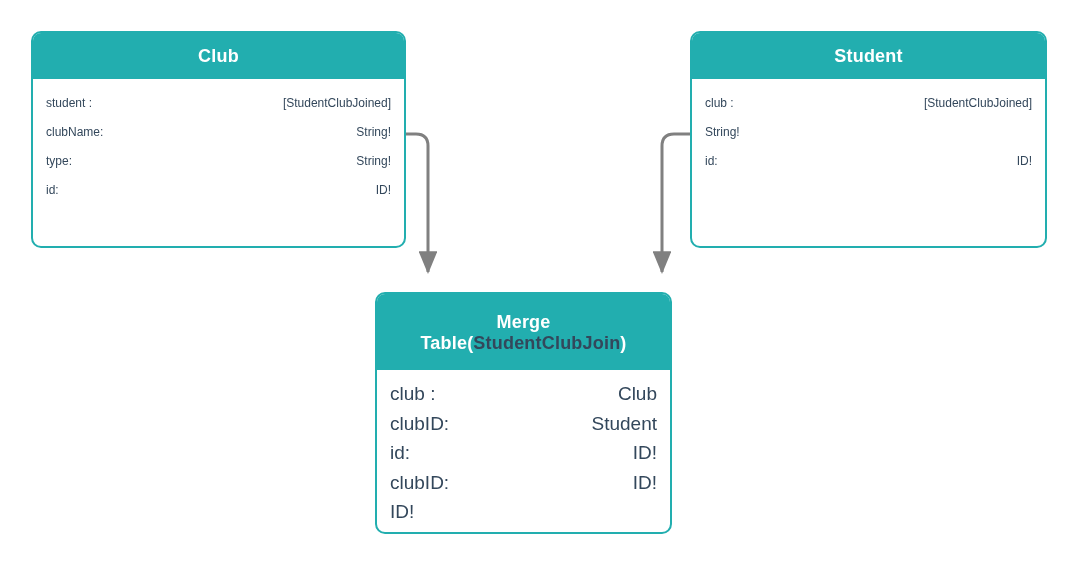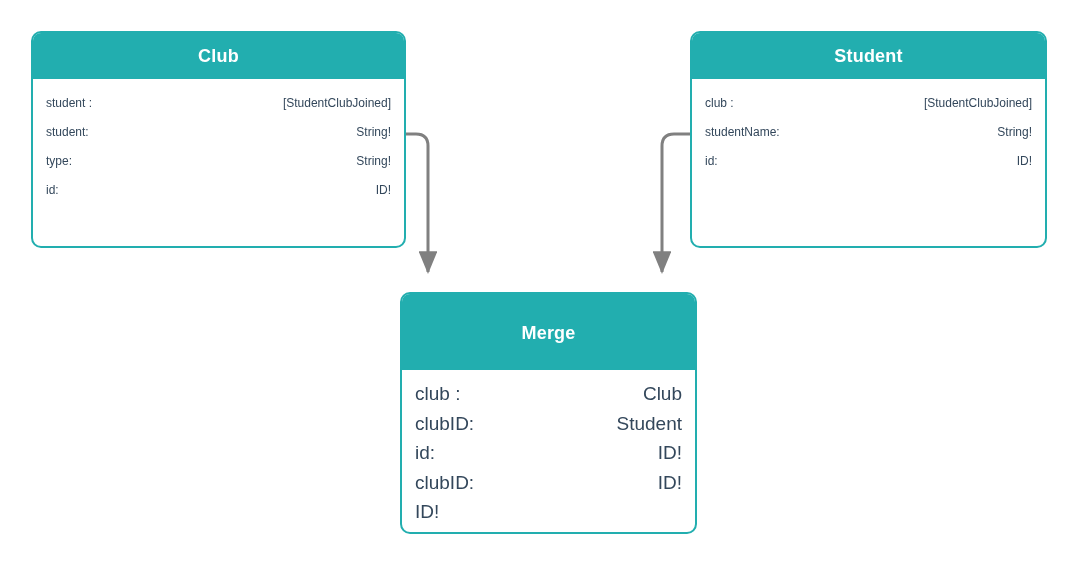--- a/index.html
+++ b/index.html
@@ -74,21 +74,21 @@
     white-space: nowrap;
   }
   .field-name { text-align: left; }
   .field-type { }
 
   
   #card-club      { left: 31px;  top: 31px;  width: 375px; height: 217px; }
   #card-club  .card-header { height: 46px; }
   #card-student   { left: 690px; top: 31px;  width: 357px; height: 217px; }
   #card-student .card-header { height: 46px; }
-  #card-merge     { left: 400px; top: 292px; width: 297px; height: 242px; }
+  #card-merge     { left: 375px; top: 292px; width: 297px; height: 242px; }
   #card-merge  .card-header { height: 76px; padding-top: 2px; }
   #card-merge  .field-row  { font-size: 19px; line-height: 29.5px; }
   #card-merge  .card-body  { padding-top: 9px; }
 </style>
 </head>
 <body>
 
 <div id="canvas">
 
   <svg id="connectors" viewBox="0 0 1080 568" width="1080" height="568" xmlns="http://www.w3.org/2000/svg">
@@ -106,21 +106,21 @@
   <div class="card" id="card-club">
     <div class="card-header">
       <span class="hdr-line">Club</span>
     </div>
     <div class="card-body">
       <div class="field-row">
         <span class="field-name">student :</span>
         <span class="field-type">[StudentClubJoined]</span>
       </div>
       <div class="field-row">
-        <span class="field-name">student:</span>
+        <span class="field-name">clubName:</span>
         <span class="field-type">String!</span>
       </div>
       <div class="field-row">
         <span class="field-name">type:</span>
         <span class="field-type">String!</span>
       </div>
       <div class="field-row">
         <span class="field-name">id:</span>
         <span class="field-type">ID!</span>
       </div>
@@ -130,33 +130,33 @@
   <div class="card" id="card-student">
     <div class="card-header">
       <span class="hdr-line">Student</span>
     </div>
     <div class="card-body">
       <div class="field-row">
         <span class="field-name">club :</span>
         <span class="field-type">[StudentClubJoined]</span>
       </div>
       <div class="field-row">
-        <span class="field-name">studentName:</span>
         <span class="field-type">String!</span>
       </div>
       <div class="field-row">
         <span class="field-name">id:</span>
         <span class="field-type">ID!</span>
       </div>
     </div>
   </div>
 
   <div class="card" id="card-merge">
     <div class="card-header">
       <span class="hdr-line">Merge</span>
+      <span class="hdr-line"><span>Table(</span><span class="hdr-accent">StudentClubJoin</span><span>)</span></span>
     </div>
     <div class="card-body">
       <div class="field-row">
         <span class="field-name">club :</span>
         <span class="field-type">Club</span>
       </div>
       <div class="field-row">
         <span class="field-name">clubID:</span>
         <span class="field-type">Student</span>
       </div>

